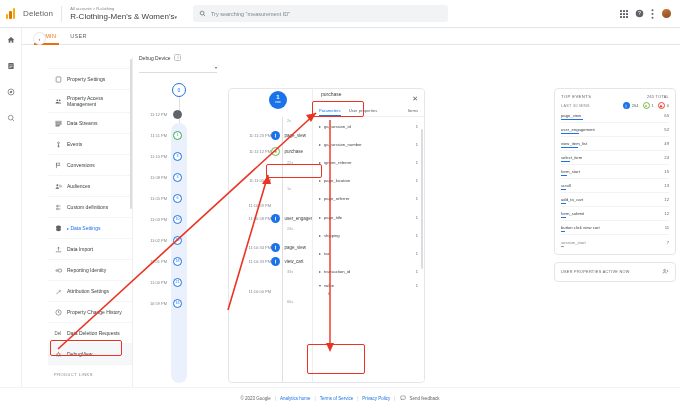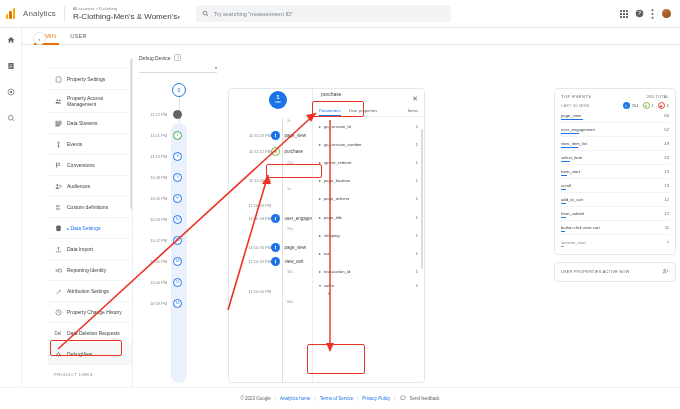--- a/index.html
+++ b/index.html
@@ -201,21 +201,21 @@
 <body>
 
 <div class="app">
 
   <div class="topbar">
     <div class="ga-logo">
         <i></i>
         <i></i>
         <i></i>
       </div>
-    <div class="brand">Analytics</div>
+    <div class="brand">Deletion</div>
     <div class="acct-block">
       <div class="acct-crumb">All accounts &gt; R-clothing</div>
       <div class="acct-name">
         <span>R-Clothing-Men's &amp; Women's</span><span class="caret">▾</span>
       </div>
     </div>
     <div class="searchbar">
       <span class="ic">
         <svg width="7" height="7" viewBox="0 0 24 24" fill="none" stroke="#5f6368" stroke-width="2.4">
             <circle cx="10.5" cy="10.5" r="6.5"></circle>

